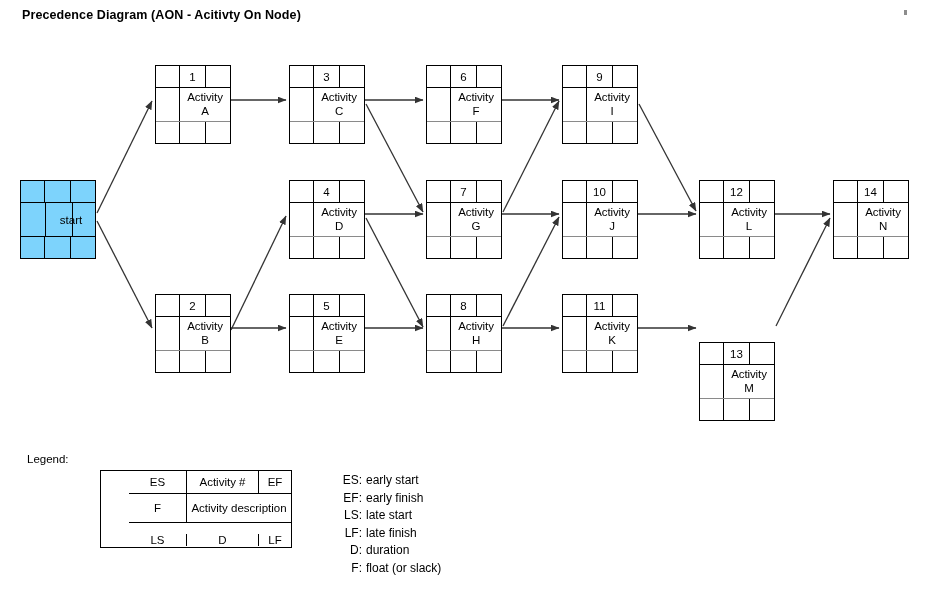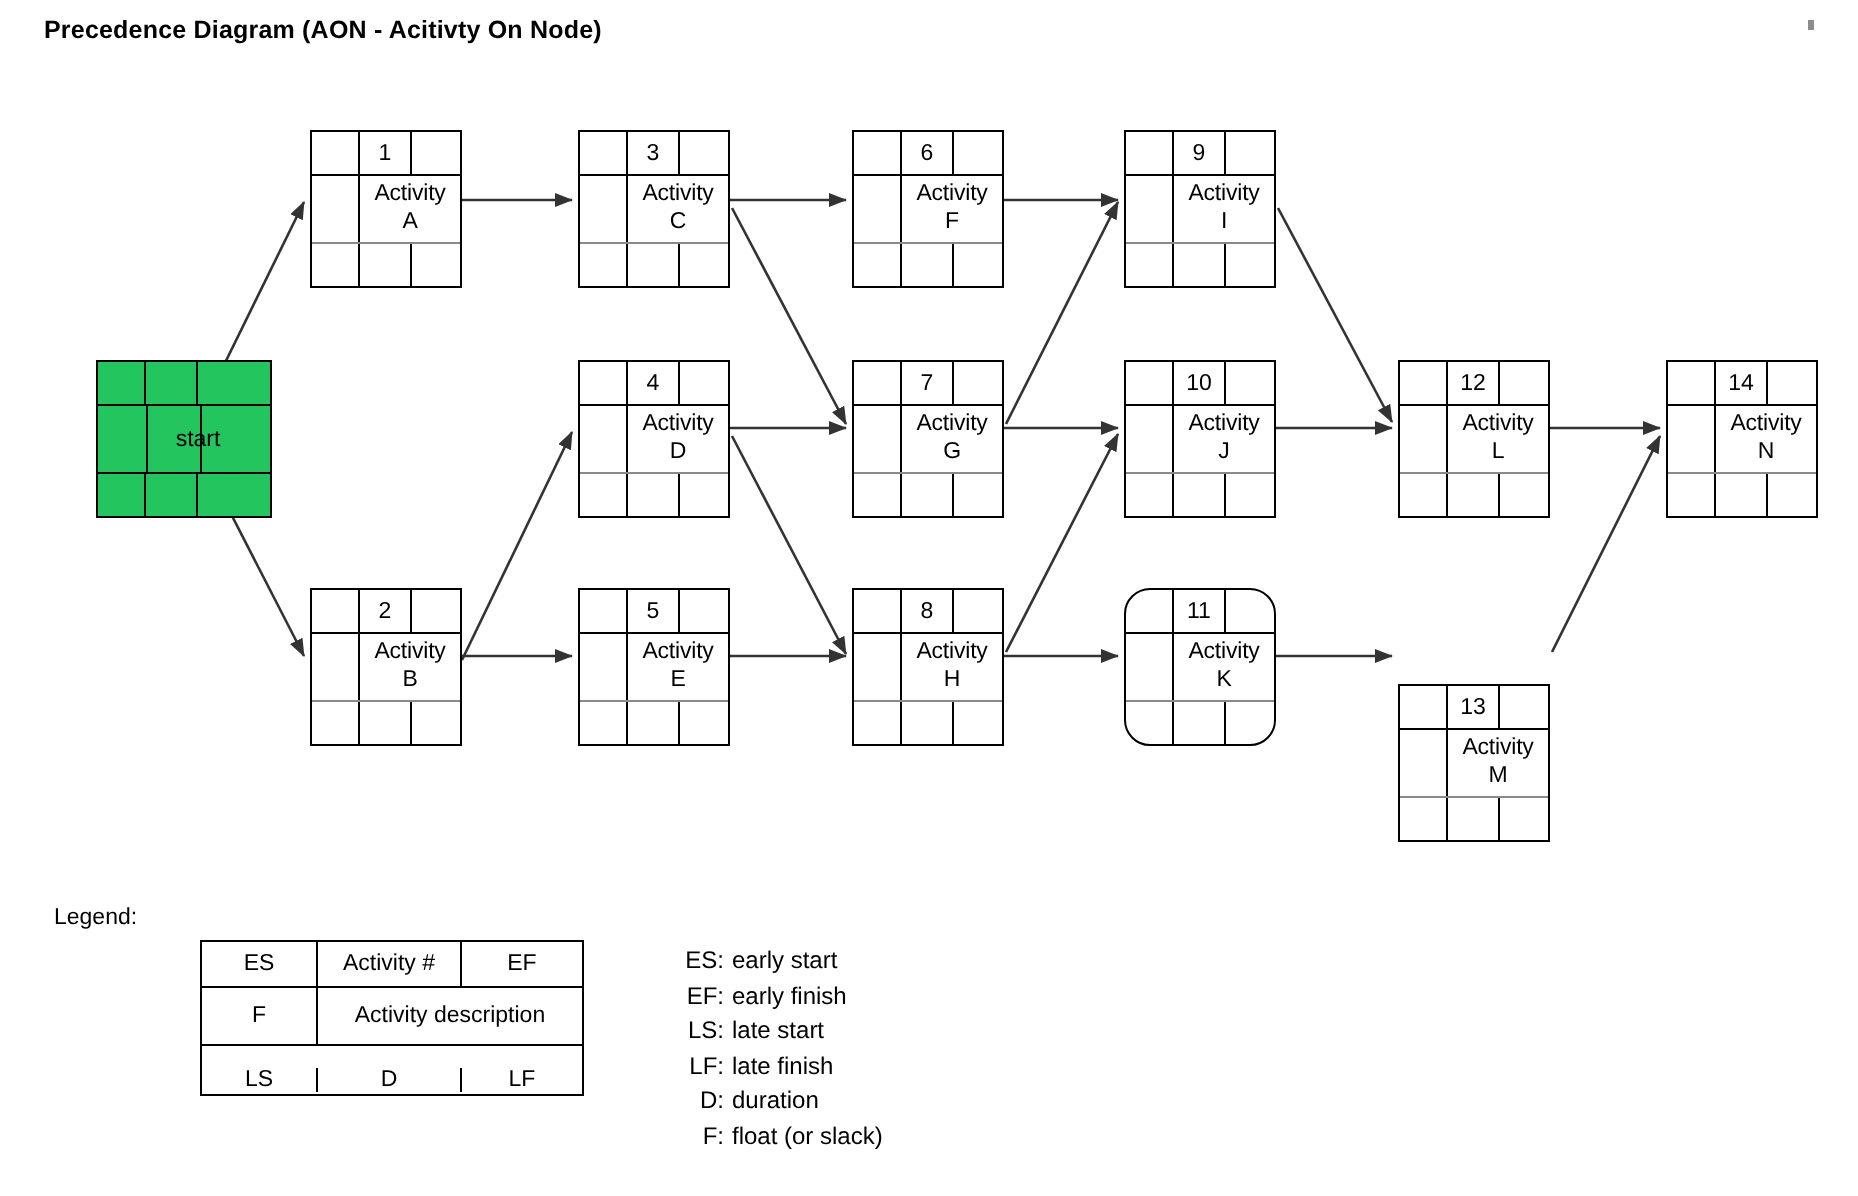--- a/index.html
+++ b/index.html
@@ -95,26 +95,25 @@
     font-size: 11.5px;
     letter-spacing: -0.1px;
   }
   .row-mid .c23 .act-word { display: block; }
   .row-mid .c23 .act-letter { display: block; }
   .node .num { font-size: 11.5px; }
 
   
   .start-node {
     position: absolute;
-    width: 88px;
+    width: 76px;
     height: 79px;
     border: 1.4px solid #000000;
     box-sizing: border-box;
-    background: #22c55e;
-    margin-left: 28px;
+    background: #7dd3fc;
   }
   .start-node .row-top,
   .start-node .row-bot {
     position: absolute;
     left: 0;
     width: 100%;
     height: 22px;
     box-sizing: border-box;
     display: flex;
   }
@@ -154,20 +153,21 @@
   }
   #legend-table {
     position: absolute;
     left: 100px;
     top: 470px;
     width: 192px;
     height: 78px;
     border: 1.3px solid #000;
     box-sizing: border-box;
     background: #fff;
+    padding-left: 28px;
   }
   #legend-table .lrow {
     display: flex;
     box-sizing: border-box;
     width: 100%;
   }
   #legend-table .lrow.r1 { height: 23px; border-bottom: 1.2px solid #000; }
   #legend-table .lrow.r2 { height: 29px; border-bottom: 1.2px solid #000; }
   #legend-table .lrow.r3 { height: 23px; align-items: flex-end; }
   #legend-table .lcell {
@@ -500,21 +500,21 @@
             <span class="act-word">Activity</span>
             <span class="act-letter">H</span>
           </div>
         </div>
         <div class="row-bot">
           <div class="cell c1"></div>
           <div class="cell c2"></div>
           <div class="cell c3"></div>
         </div>
       </div>
-      <div class="node" style="left: 562px; top: 294px; border-radius: 13px;">
+      <div class="node" style="left: 562px; top: 294px;">
         <div class="row-top">
           <div class="cell c1"></div>
           <div class="cell c2 num">11</div>
           <div class="cell c3"></div>
         </div>
         <div class="row-mid">
           <div class="cell c1"></div>
           <div class="cell c23">
             <span class="act-word">Activity</span>
             <span class="act-letter">K</span>

